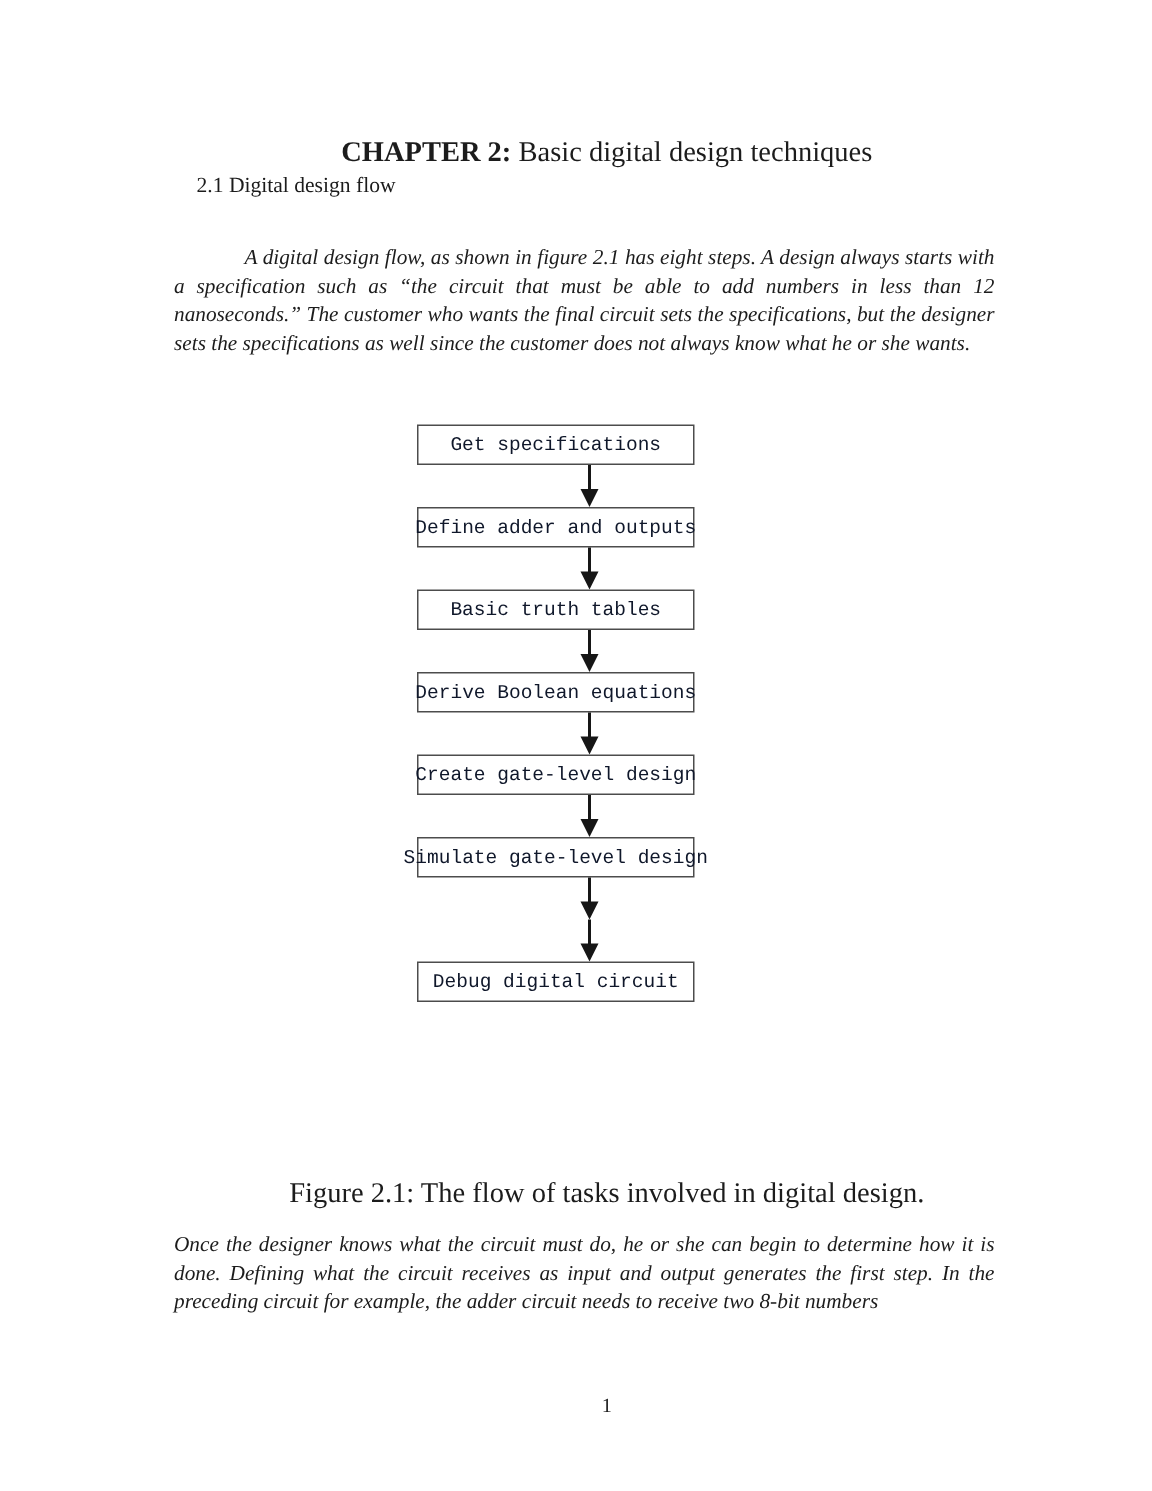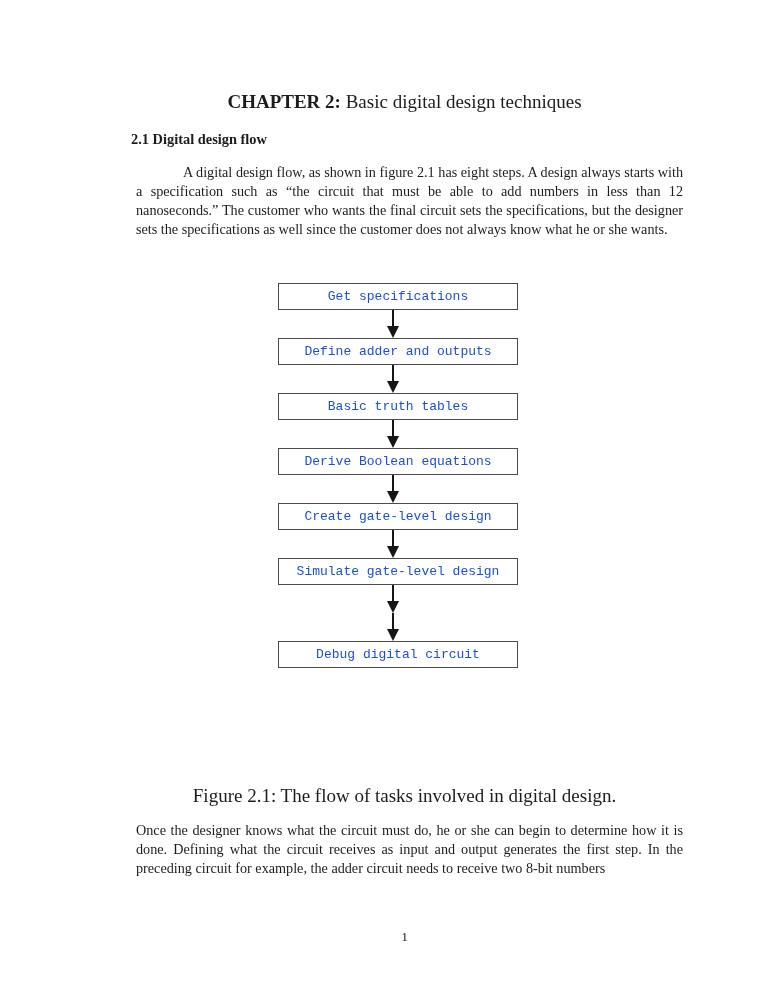--- a/index.html
+++ b/index.html
@@ -24,59 +24,60 @@
     text-align: center;
     font-size: 19px;
     line-height: 22px;
     white-space: nowrap;
   }
   .chapter-title .bold-part {
     font-weight: bold;
   }
   .section-heading {
     position: absolute;
-    top: 130px;
+    top: 115px;
     left: 131px;
-    font-weight: bold;
+    font-weight: normal;
     font-size: 14.4px;
     line-height: 19px;
   }
   .para {
     position: absolute;
-    left: 136px;
+    left: 116px;
     width: 547px;
     margin: 0;
     text-align: justify;
     font-size: 14.2px;
     line-height: 19px;
+    font-style: italic;
   }
   .para-1 {
     top: 163px;
     text-indent: 47px;
   }
   .para-2 {
     top: 821px;
   }
   .flowchart {
     position: absolute;
     top: 283px;
     left: 278px;
     width: 229px;
   }
   .flow-box {
     box-sizing: border-box;
-    width: 240px;
+    width: 185px;
     height: 27px;
     border: 1px solid #4c4c4c;
     display: flex;
     align-items: center;
     justify-content: center;
     font-family: "Liberation Mono", "DejaVu Sans Mono", monospace;
     font-size: 13px;
-    color: #1d4ed8;
+    color: #0f172a;
     white-space: nowrap;
   }
   .flow-arrow {
     position: relative;
     width: 100%;
     height: 28px;
   }
   .flow-arrow::before {
     content: "";
     position: absolute;

